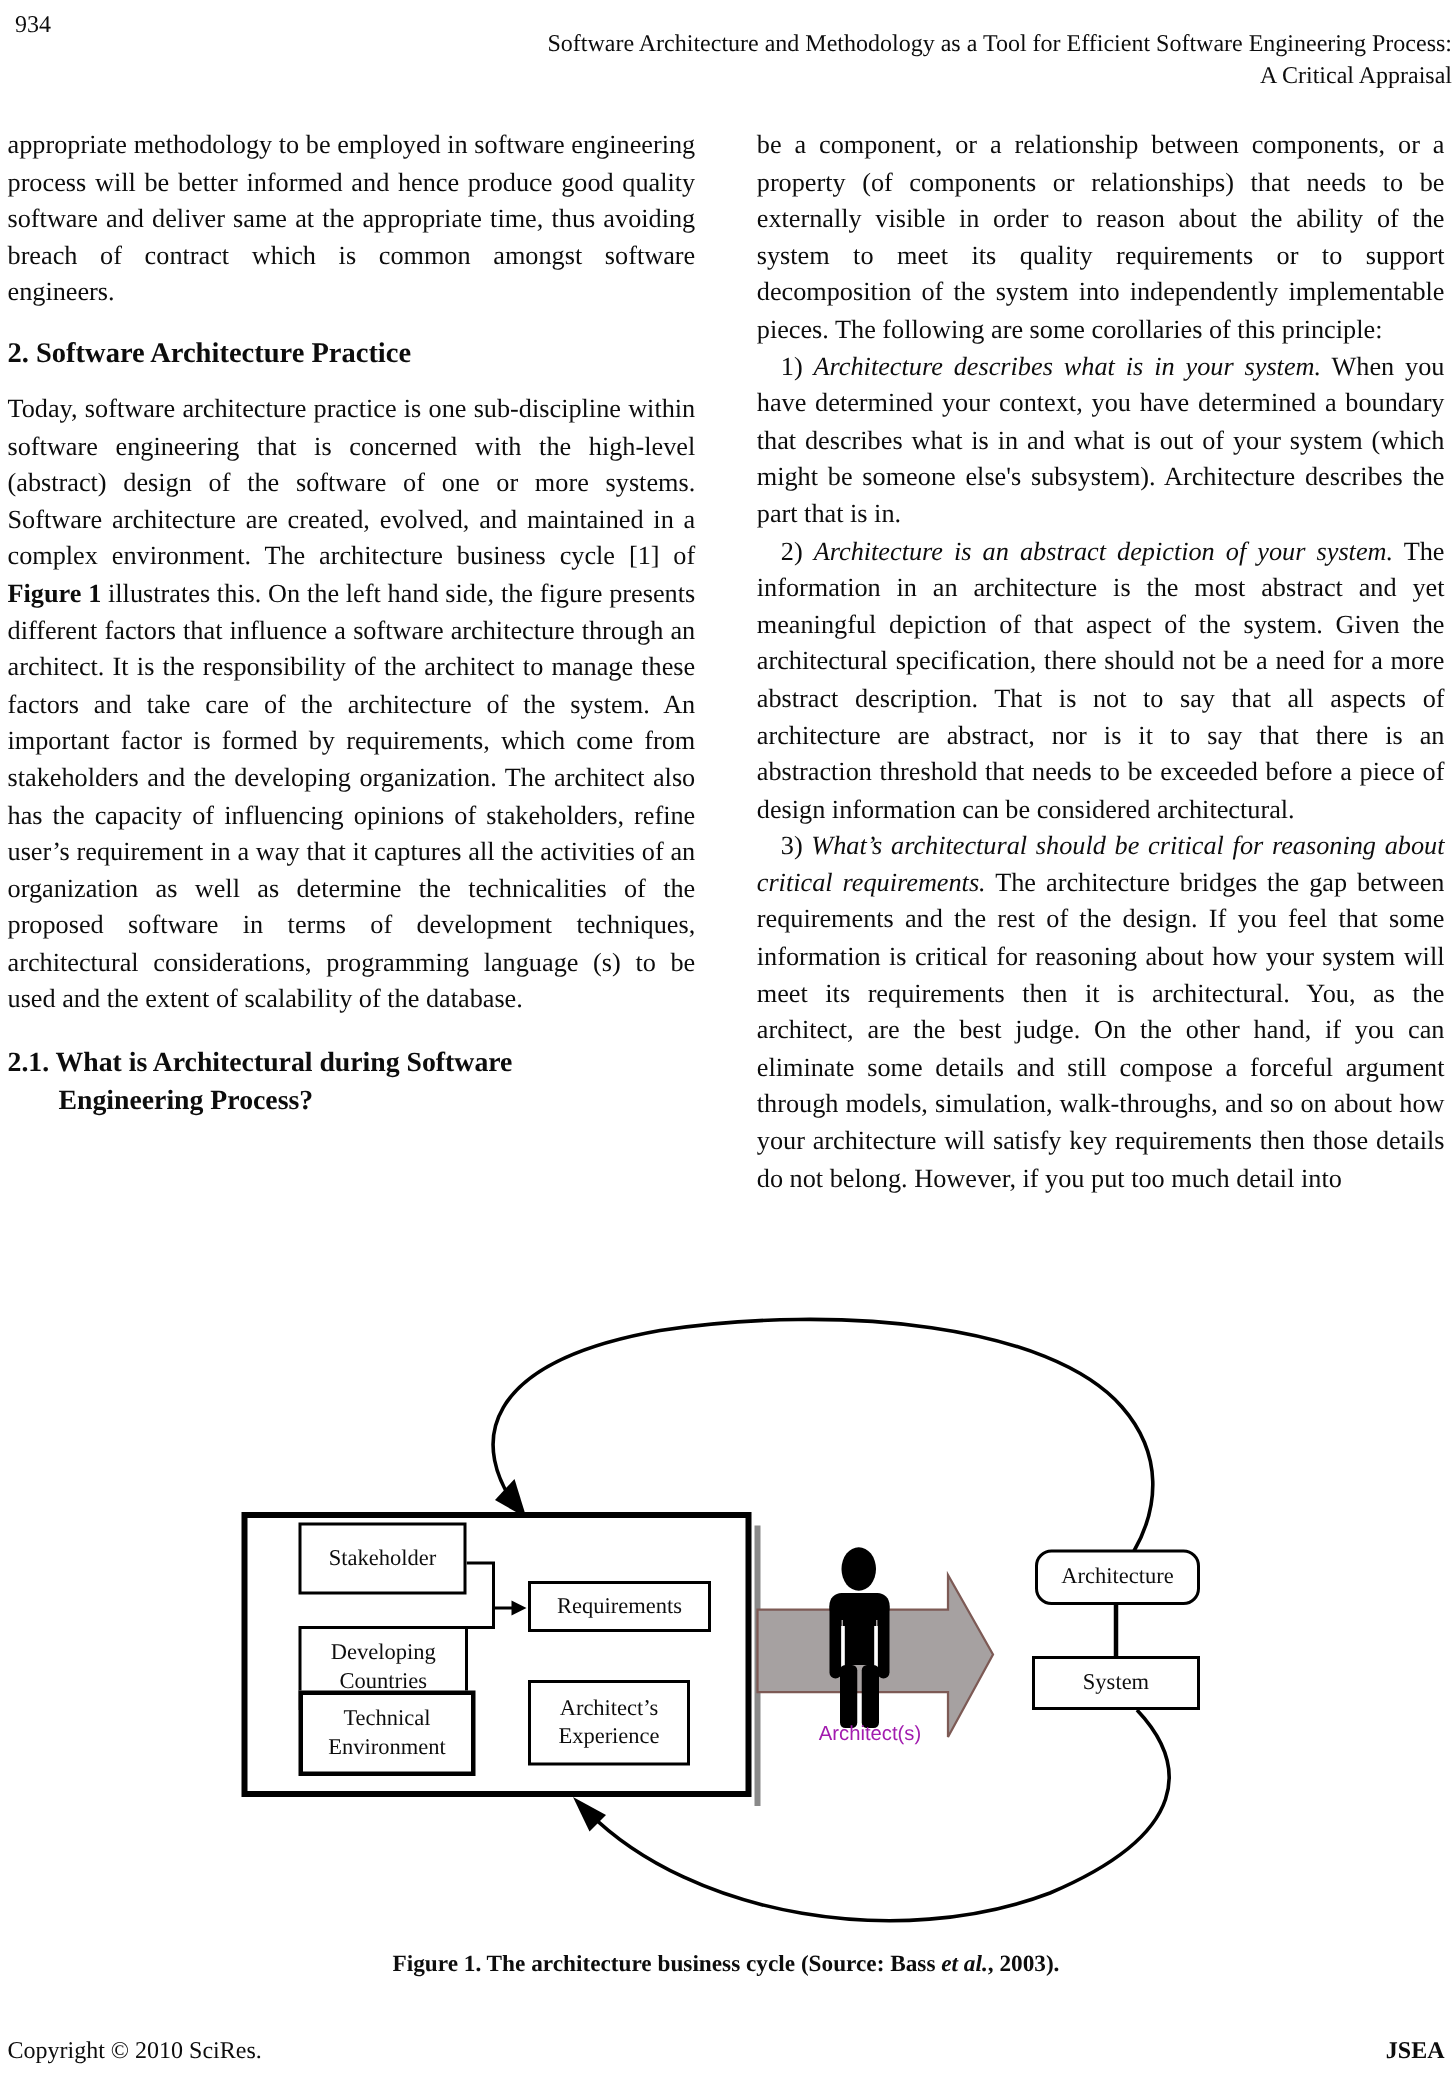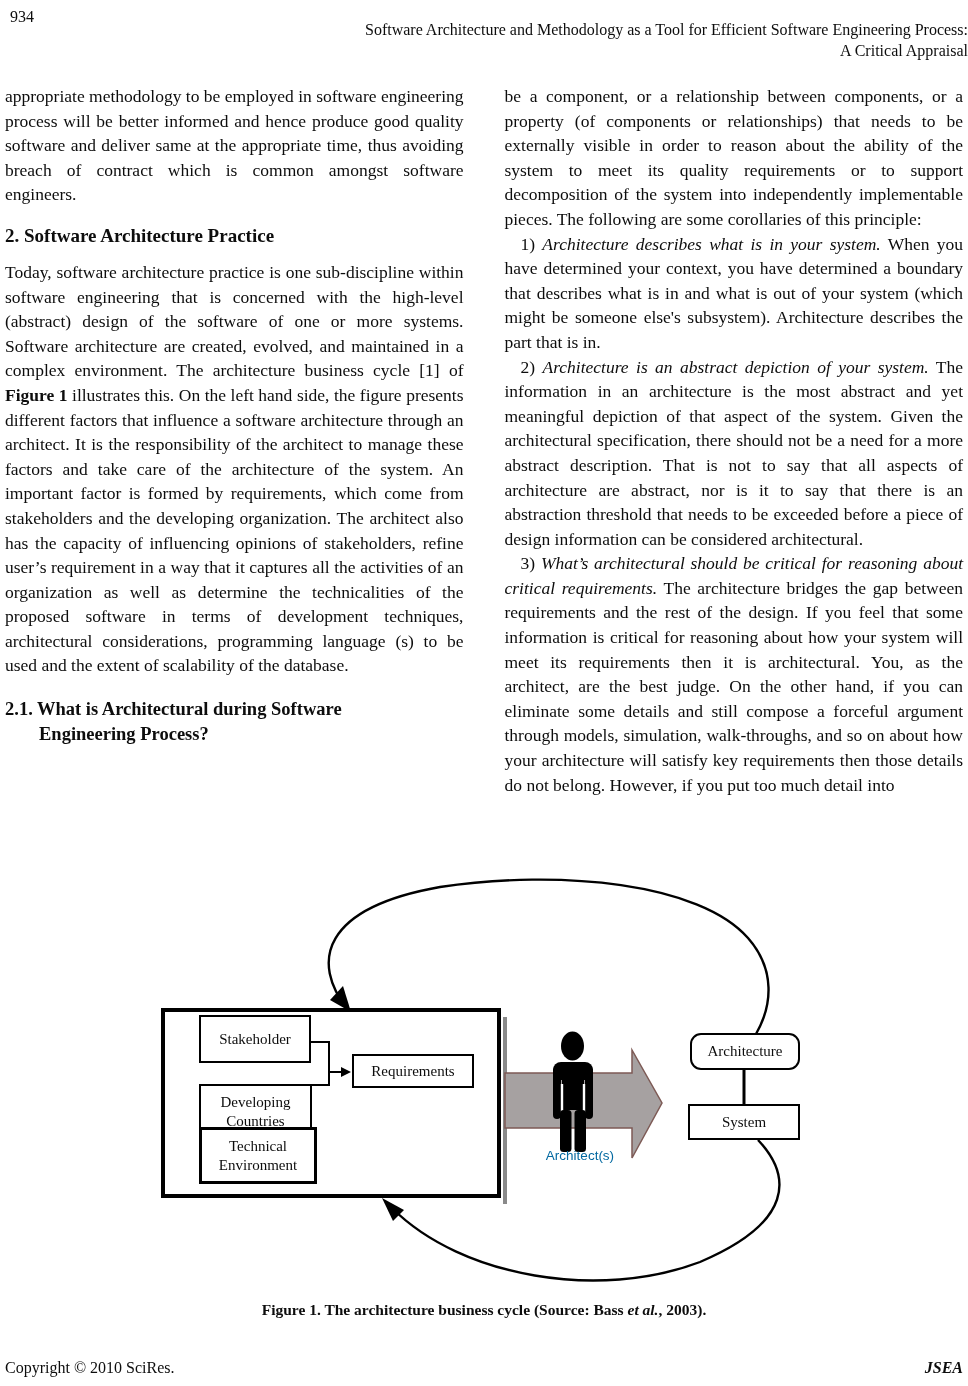--- a/index.html
+++ b/index.html
@@ -47,33 +47,33 @@
   .outer-shadow{position:absolute;left:503px;top:147px;width:4px;height:187px;background:#8a8a8a;z-index:1;}
   .b-stakeholder{left:199px;top:145px;width:112px;height:48px;box-sizing:border-box;}
   .b-developing{left:199px;top:192px;width:113px;height:56px;box-sizing:border-box;margin-top:22px;}
   .b-requirements{left:352px;top:184px;width:122px;height:34px;box-sizing:border-box;}
   .b-technical{left:199px;top:257px;width:118px;height:57px;border-width:3px;box-sizing:border-box;}
   .b-experience{left:352px;top:250px;width:108px;height:57px;box-sizing:border-box;}
   .b-architecture{left:690px;top:163px;width:110px;height:37px;box-sizing:border-box;border-radius:11px;}
   .b-system{left:688px;top:234px;width:112px;height:36px;box-sizing:border-box;}
   .actor-label{
     position:absolute;left:515px;top:278px;width:130px;text-align:center;
-    font-family:"Liberation Sans", sans-serif;font-size:13.5px;color:#0369a1;z-index:3;
+    font-family:"Liberation Sans", sans-serif;font-size:13.5px;color:#a21caf;z-index:3;
   }
   .fig-caption{
     position:absolute;left:0;top:431px;width:968px;text-align:center;
     font-size:15.5px;z-index:3;
   }
   
   .ftr{
     position:absolute;left:5px;right:5px;bottom:9px;
     display:flex;justify-content:space-between;align-items:baseline;
     font-size:16px;
   }
-  .ftr .journal{font-weight:bold;font-style:italic;}
+  .ftr .journal{font-weight:bold;}
 </style>
 </head>
 <body>
 
 <div class="page">
 
   <div class="hdr">
     <span class="pageno">934</span>
     <div>Software Architecture and Methodology as a Tool for Efficient Software Engineering Process:</div>
     <div>A Critical Appraisal</div>
@@ -141,20 +141,23 @@
     </div>
     <div class="fbox b-developing">
       <span>Developing Countries</span>
     </div>
     <div class="fbox b-requirements">
       <span>Requirements</span>
     </div>
     <div class="fbox b-technical">
       <span>Technical Environment</span>
     </div>
+    <div class="fbox b-experience">
+      <span>Architect’s Experience</span>
+    </div>
     <div class="fbox b-architecture">
       <span>Architecture</span>
     </div>
     <div class="fbox b-system">
       <span>System</span>
     </div>
 
     <div class="actor-label">Architect(s)</div>
 
     <div class="fig-caption"><span class="st-b">Figure 1. The architecture business cycle (Source: Bass </span><span class="st-b st-i">et al.</span><span class="st-b">, 2003).</span></div>

